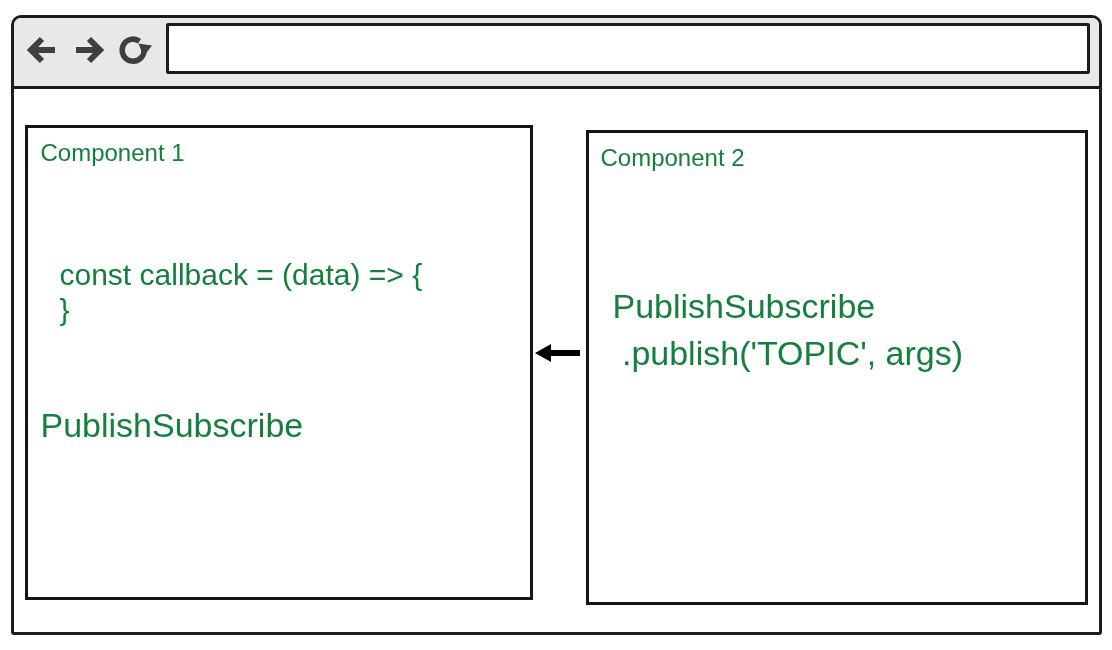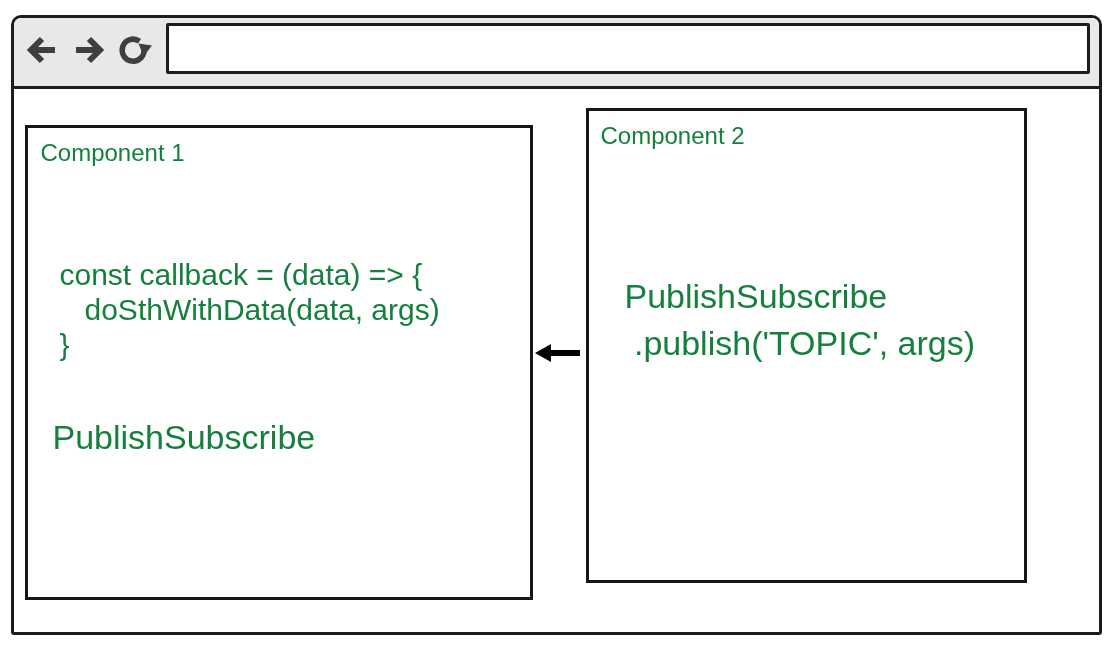--- a/index.html
+++ b/index.html
@@ -25,33 +25,33 @@
     position:absolute;left:151.5px;top:4.5px;width:924px;height:51px;
     box-sizing:border-box;border:3px solid #1c1c1c;border-radius:2px;
     background:#fff;outline:none;font-family:"Liberation Sans",sans-serif;
     font-size:24px;padding:0 10px;
   }
   .comp-box{
     position:absolute;box-sizing:border-box;border:3px solid #161616;
     background:#fff;
   }
   .box1{left:10.5px;top:106.5px;width:508px;height:475px;}
-  .box2{left:571.5px;top:90px;width:441px;height:475px;}
+  .box2{left:571.5px;top:112px;width:502px;height:475px;}
   .box-label{
     position:absolute;font-size:24px;line-height:28px;white-space:pre;
   }
   .box1 .box-label{left:13px;top:11px;}
   .box2 .box-label{left:12px;top:11px;}
   .code-block{
     position:absolute;left:16px;top:113px;margin:16px;
     font-family:"Liberation Sans",sans-serif;
     font-size:30px;line-height:35px;white-space:pre;
   }
   .pubsub-block{
-    position:absolute;margin:12px;
+    position:absolute;margin:0;
     font-family:"Liberation Sans",sans-serif;
     font-size:34px;line-height:47px;white-space:pre;
   }
   .box1 .pubsub-block{left:13px;top:274px;}
   .box2 .pubsub-block{left:24px;top:150px;}
   .flow-arrow{position:absolute;left:518.5px;top:315.5px;}
   .code-line,.pubsub-line,.box-label{color:#15803d;}
 </style>
 </head>
 <body>
@@ -74,21 +74,21 @@
       </svg>
       <svg class="nav-icon icon-refresh" width="38" height="38" viewBox="0 0 38 38">
         <path d="M24.5 10.2 A 11 11 0 1 0 29 17.5" fill="none" stroke="#3f3f3f" stroke-width="5.5"></path>
         <polygon points="23.5,12.5 37,14.5 28.5,25.5" fill="#3f3f3f"></polygon>
       </svg>
       <input class="urlbar" type="text" placeholder="" value="" style="">
     </div>
 
     <div class="comp-box box1">
       <div class="box-label">Component 1</div>
-      <pre class="code-block"><div class="code-line">const callback = (data) =&gt; {</div><div class="code-line">   doSthWithData(data, args)</div><div class="code-line">}</div></pre>
+      <pre class="code-block"><div class="code-line">const callback = (data) =&gt; {</div><div class="code-line">}</div></pre>
       <pre class="pubsub-block"><div class="pubsub-line">PublishSubscribe</div></pre>
     </div>
 
     <svg class="flow-arrow" width="50" height="38" viewBox="0 0 50 38">
       <rect x="13" y="16" width="34" height="6" fill="#000"></rect>
       <polygon points="2,19 18,10 18,28" fill="#000"></polygon>
     </svg>
 
     <div class="comp-box box2">
       <div class="box-label">Component 2</div>

